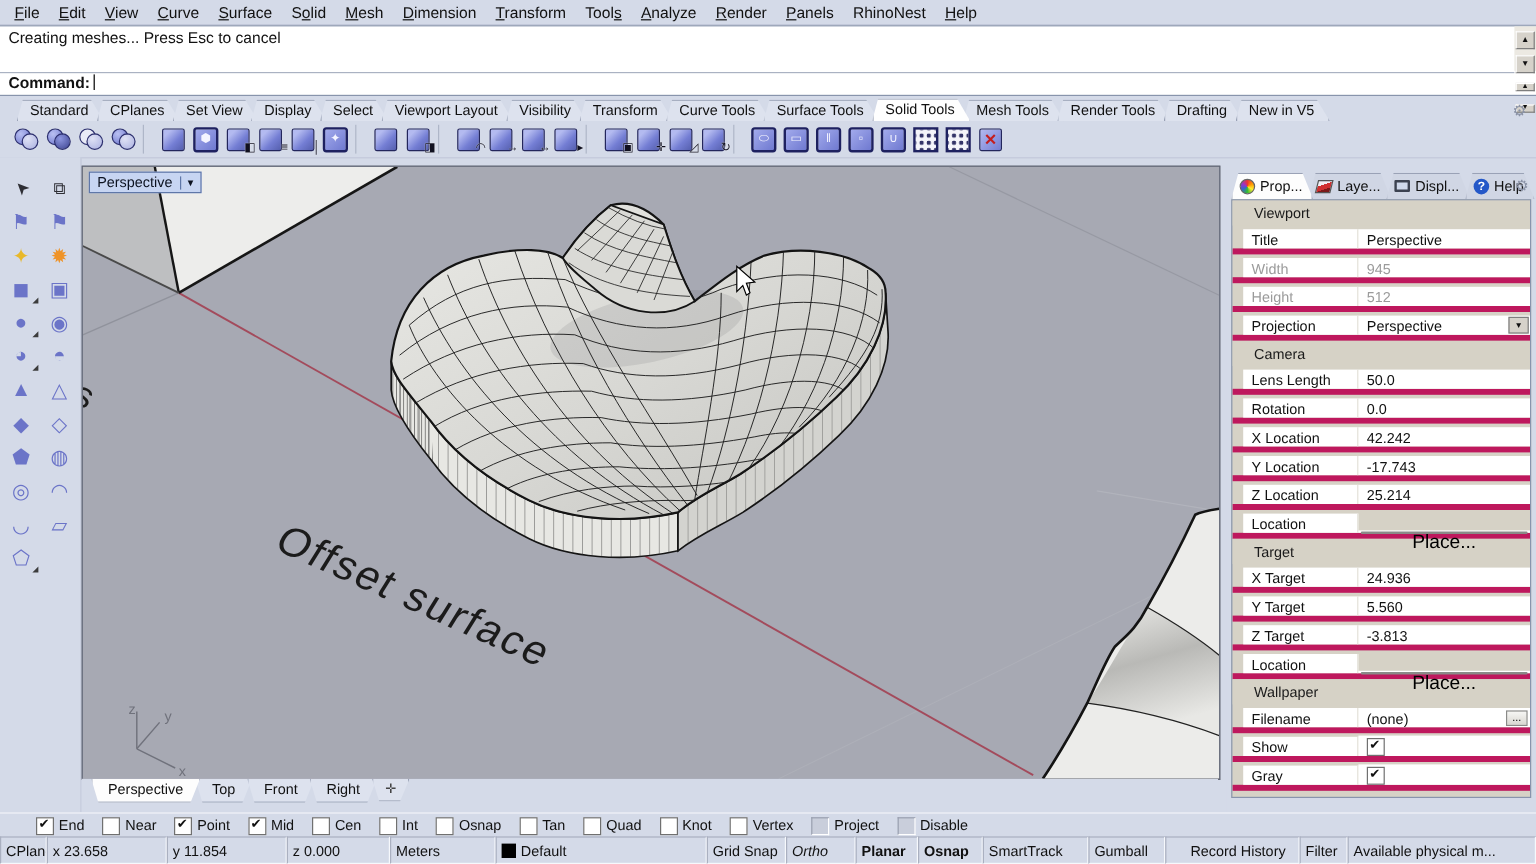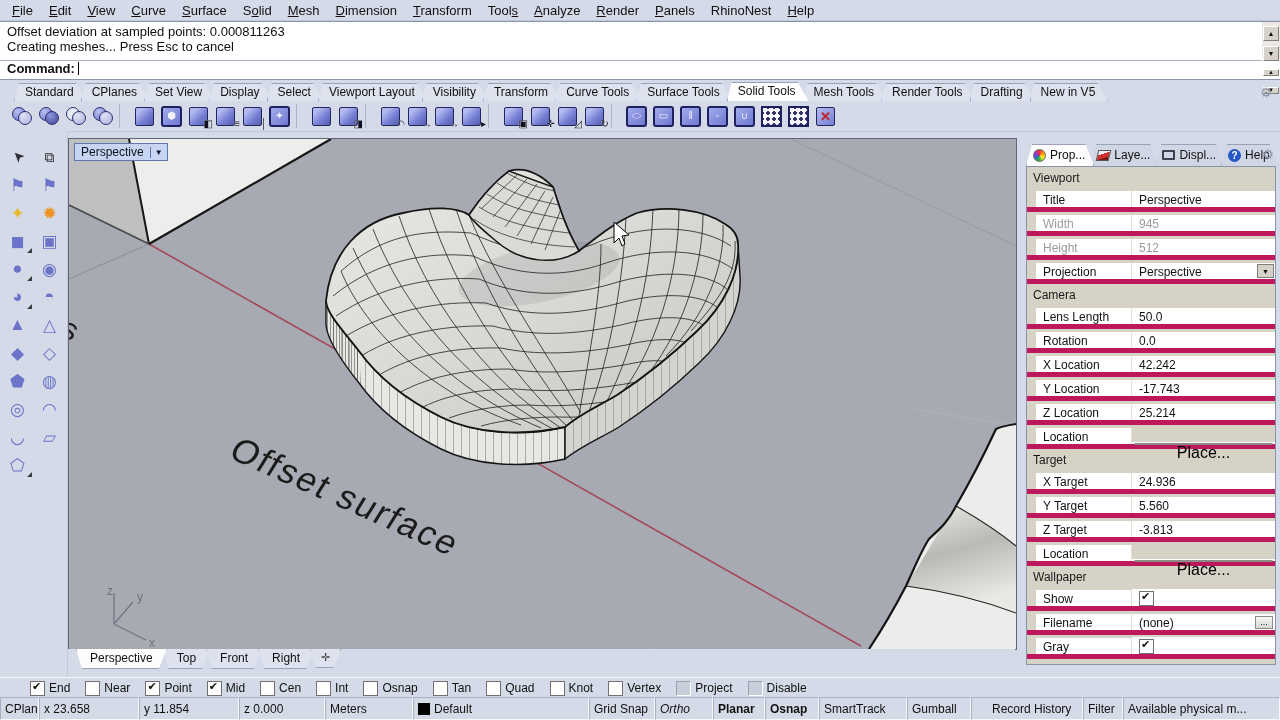--- a/index.html
+++ b/index.html
@@ -85,21 +85,21 @@
         clip-path:polygon(0 100%,6px 0,calc(100% - 9px) 0,100% 100%);cursor:default;white-space:nowrap}
   .ptab.active{background:#fdfdfd;z-index:2;position:relative}
   .pticon{width:13px;height:13px;display:inline-block;flex:0 0 auto}
   .pt-properties{border-radius:50%;background:conic-gradient(#e33,#f90,#fe3,#3b3,#36c,#93c,#e33);border:1px solid #666;box-sizing:border-box}
   .pt-layers{height:11px;background:linear-gradient(160deg,#f0f0f4 35%,#d03030 35% 70%,#7c1a1a 70%);transform:skewX(-14deg);border:1px solid #555;box-sizing:border-box}
   .pt-display{height:10px;border:2px solid #3c4250;background:#cfd8ea;box-sizing:border-box;border-radius:1px}
   .pt-help{border-radius:50%;background:#2458c8;color:#fff;font-size:10px;font-weight:bold;text-align:center;line-height:13px}
   .pt-help::after{content:"?"}
   .pgear{position:absolute;right:6px;top:9px;color:#8a92a6;font-size:13px}
   .pbody{position:absolute;top:28px;left:4px;right:4px;bottom:12px;background:#d6d2c6;border:1px solid #8894ac;overflow:hidden}
-  .phead{font-size:12px;color:#1a1a1a;padding:4px 0 3px 6px;background:#d6d2c6}
+  .phead{font-size:12px;color:#1a1a1a;padding:4px 0 3px 18px;background:#d6d2c6}
   .prow{display:flex;height:19px;align-items:flex-end;font-size:12px;border-bottom:5px solid #be185d}
   .pgut{width:9px;background:#d6d2c6;flex:0 0 auto}
   .plab{flex:0 0 96px;background:#fff;border-right:1px solid #e3e0d8;padding:2px 0 0 7px;box-sizing:border-box;white-space:nowrap}
   .pval{flex:1;background:#fff;position:relative;padding:2px 0 0 7px;display:flex;align-items:flex-start}
   .pv-text{white-space:nowrap}
   .pv-btn,.pv-dd,.pv-ell,.pv-cb{display:none}
   .prow.t-gray .plab,.prow.t-gray .pv-text{color:#9b9b9b}
   .prow.t-dd .pv-dd{display:block;position:absolute;right:1px;top:1px;bottom:1px;width:17px;
         background:#d6d2ca;border:1px solid #7e7e7e;font-size:7px;padding:0;color:#111}
   .prow.t-btn .pv-btn{display:block;position:absolute;inset:1px 2px 1px 2px;font-size:16px;
@@ -141,21 +141,20 @@
     <span class="menu-item"><span>Tool</span><span class="mn">s</span><span></span></span>
     <span class="menu-item"><span></span><span class="mn">A</span><span>nalyze</span></span>
     <span class="menu-item"><span></span><span class="mn">R</span><span>ender</span></span>
     <span class="menu-item"><span></span><span class="mn">P</span><span>anels</span></span>
     <span class="menu-item"><span>RhinoNest</span><span class="mn"></span><span></span></span>
     <span class="menu-item"><span></span><span class="mn">H</span><span>elp</span></span>
   </div>
 
 <div class="cmdwrap">
   <div class="cmdhist">
-    <div>Offset deviation at sampled points: 0.000811263</div>
     <div>Creating meshes... Press Esc to cancel</div>
   </div>
   <div class="vsb">
     <button class="sbtn">▲</button>
     <button class="sbtn">▼</button>
   </div>
   <div class="cmdline">
     <span>Command:</span><span class="caret"></span>
   </div>
   <div class="spin">
@@ -681,34 +680,34 @@
           <span class="pgut"></span>
           <span class="plab">Location</span>
           <span class="pval">
             <button class="pv-btn">Place...</button>
           </span>
         </div>
       </div>
     <div class="phead">Wallpaper</div>
     <div>
 
-    <div class="prow t-cb">
+    <div class="prow t-ell">
+          <span class="pgut"></span>
+          <span class="plab">Filename</span>
+          <span class="pval">
+            <span class="pv-text">(none)</span>
+            <button class="pv-ell">...</button>
+          </span>
+        </div>
+        <div class="prow t-cb">
           <span class="pgut"></span>
           <span class="plab">Show</span>
           <span class="pval">
             <span class="pv-text"></span>
             <span class="pv-cb"></span>
-          </span>
-        </div>
-        <div class="prow t-ell">
-          <span class="pgut"></span>
-          <span class="plab">Filename</span>
-          <span class="pval">
-            <span class="pv-text">(none)</span>
-            <button class="pv-ell">...</button>
           </span>
         </div>
         <div class="prow t-cb">
           <span class="pgut"></span>
           <span class="plab">Gray</span>
           <span class="pval">
             <span class="pv-text"></span>
             <span class="pv-cb"></span>
           </span>
         </div>

